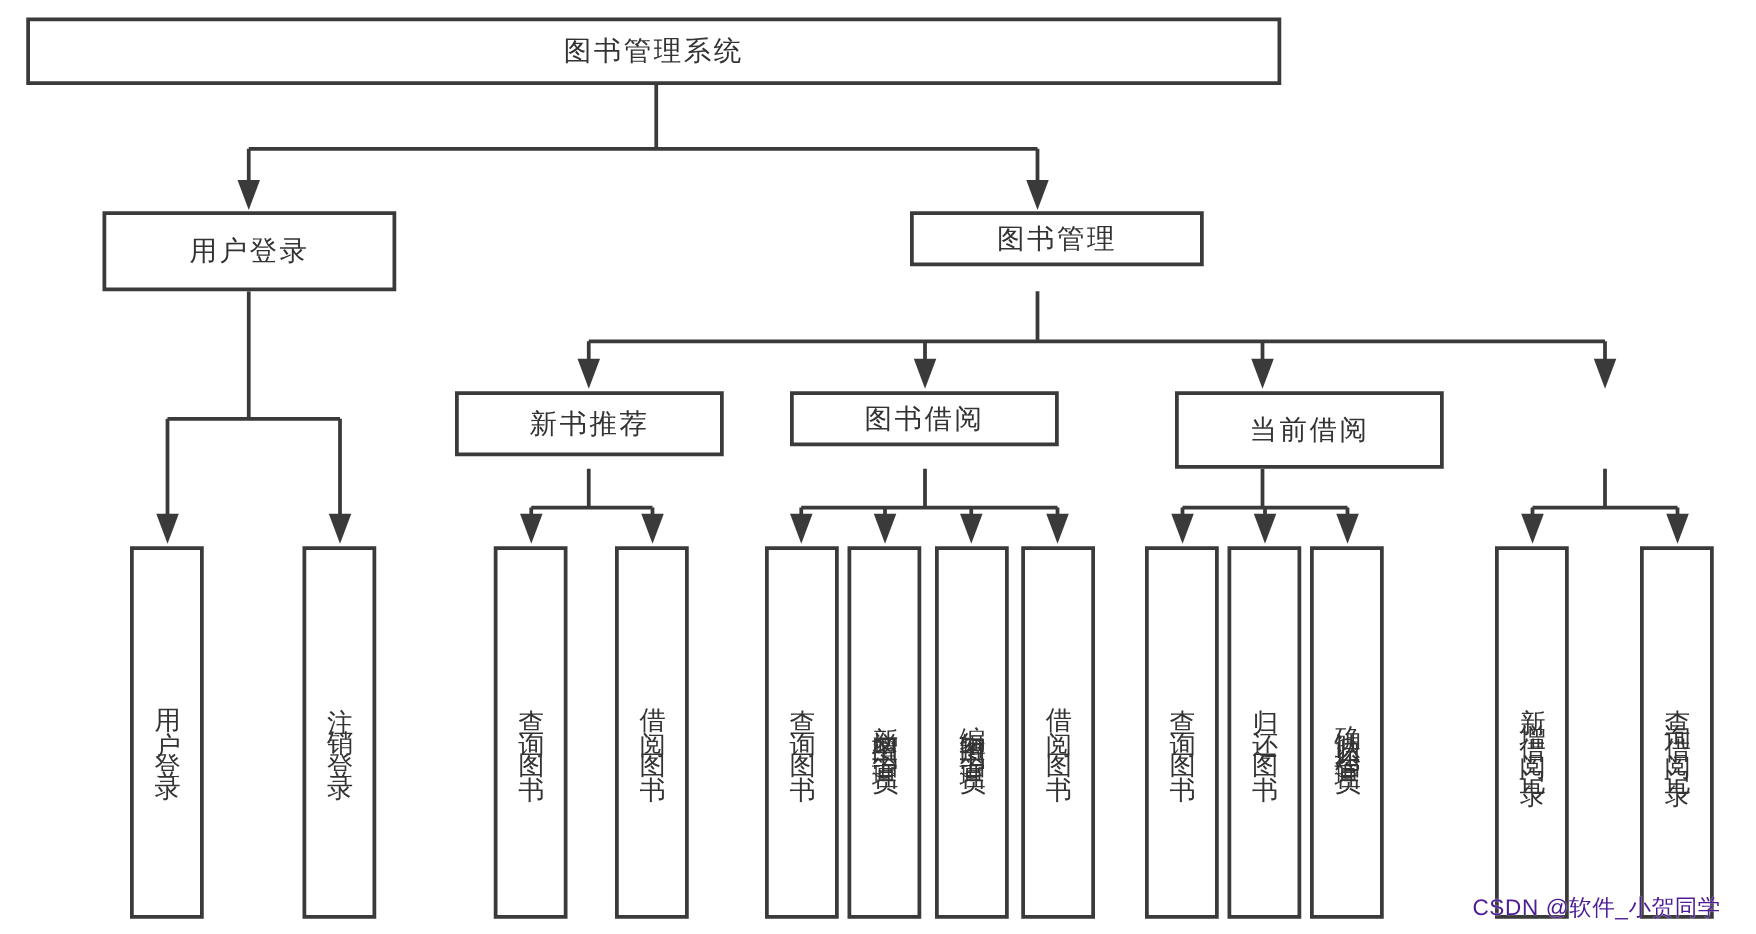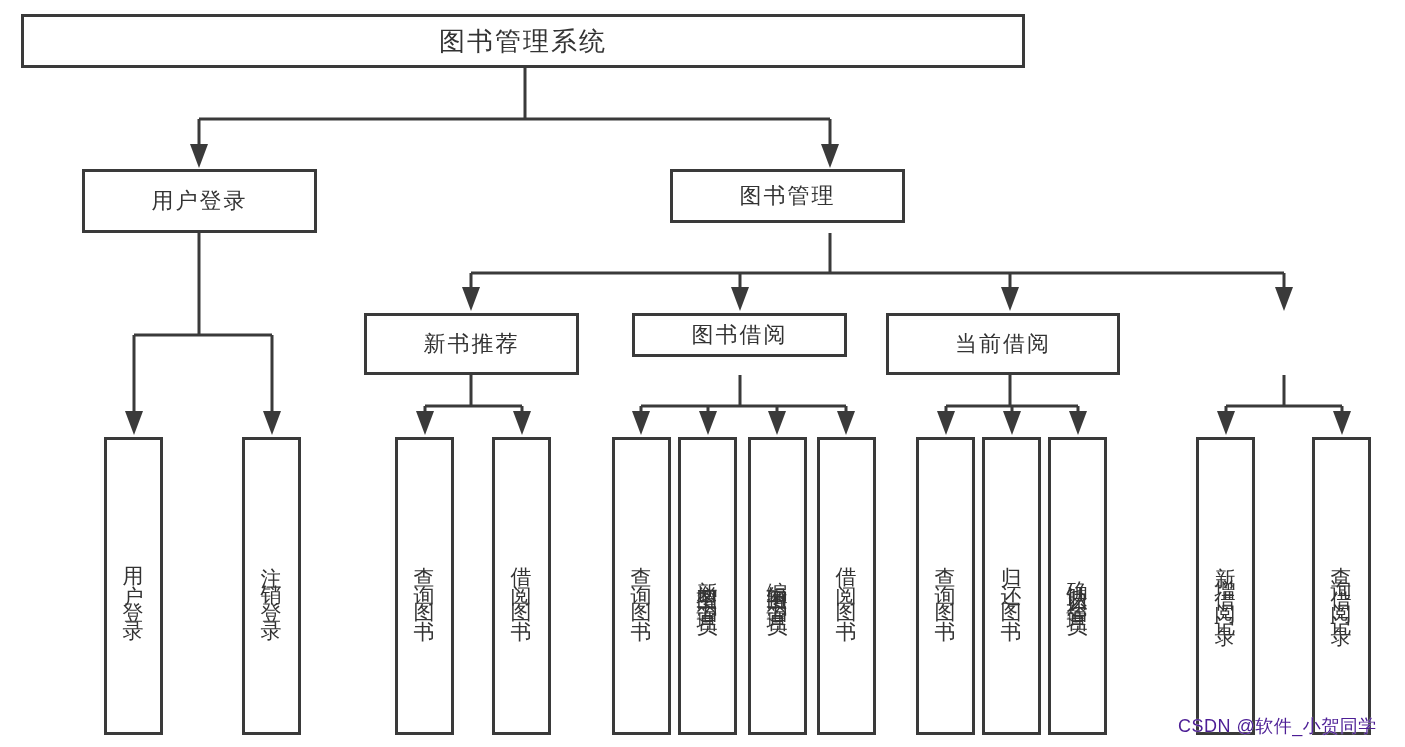--- a/index.html
+++ b/index.html
@@ -16,21 +16,21 @@
     box-sizing:border-box;
     background:#ffffff;
     border:3px solid #3a3a3a;
     color:#333333;
     display:flex;
     align-items:center;
     justify-content:center;
     text-align:center;
   }
   .h{font-size:22px;letter-spacing:2px;}
-  .root{font-size:26px;letter-spacing:2px;}
+  .root{font-size:22px;letter-spacing:2px;}
   .v span{
     writing-mode:vertical-rl;
     text-orientation:mixed;
     font-size:21px;
     line-height:1;
   }
   .v.len4 span{letter-spacing:18px;}
   .v.len6 span{letter-spacing:12px;}
   .v.len9 span{letter-spacing:5px;}
   #watermark{
@@ -83,31 +83,31 @@
     </g>
   </svg>
 
   <div class="node h root" style="left:21px;top:14px;width:1004px;height:54px">
     <span>图书管理系统</span>
   </div>
 
   <div class="node h" style="left:82px;top:169px;width:235px;height:64px">
     <span>用户登录</span>
   </div>
-  <div class="node h" style="left:670px;top:169px;width:235px;height:54px">
+  <div class="node h" style="left:728px;top:169px;width:235px;height:44px">
     <span>图书管理</span>
   </div>
 
-  <div class="node h" style="left:364px;top:313px;width:215px;height:62px">
+  <div class="node h" style="left:364px;top:313px;width:215px;height:52px">
     <span>新书推荐</span>
   </div>
   <div class="node h" style="left:632px;top:313px;width:215px;height:44px">
     <span>图书借阅</span>
   </div>
-  <div class="node h" style="left:886px;top:313px;width:234px;height:62px">
+  <div class="node h" style="left:940px;top:313px;width:215px;height:62px">
     <span>当前借阅</span>
   </div>
 
   <div class="node v len4" style="left:104px;top:437px;width:59px;height:298px">
     <span>用户登录</span>
   </div>
   <div class="node v len4" style="left:242px;top:437px;width:59px;height:298px">
     <span>注销登录</span>
   </div>
 

